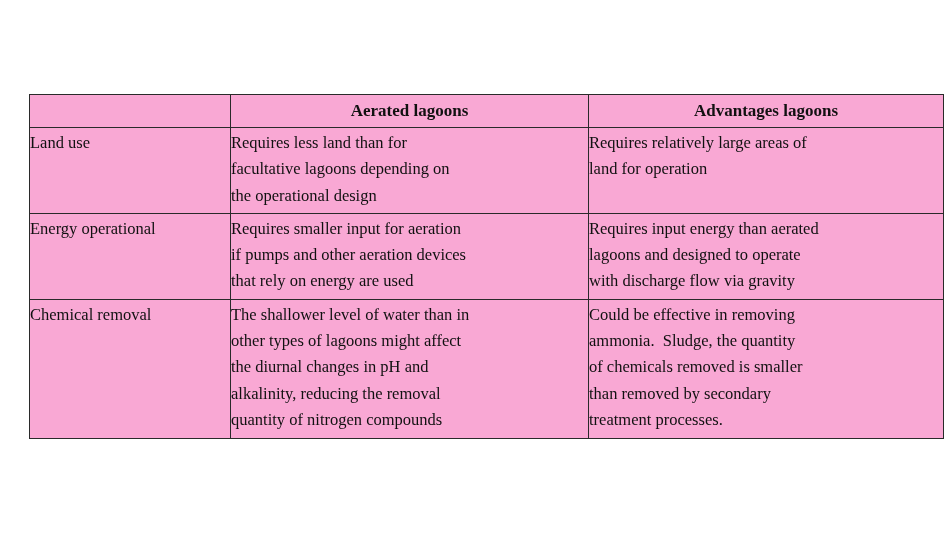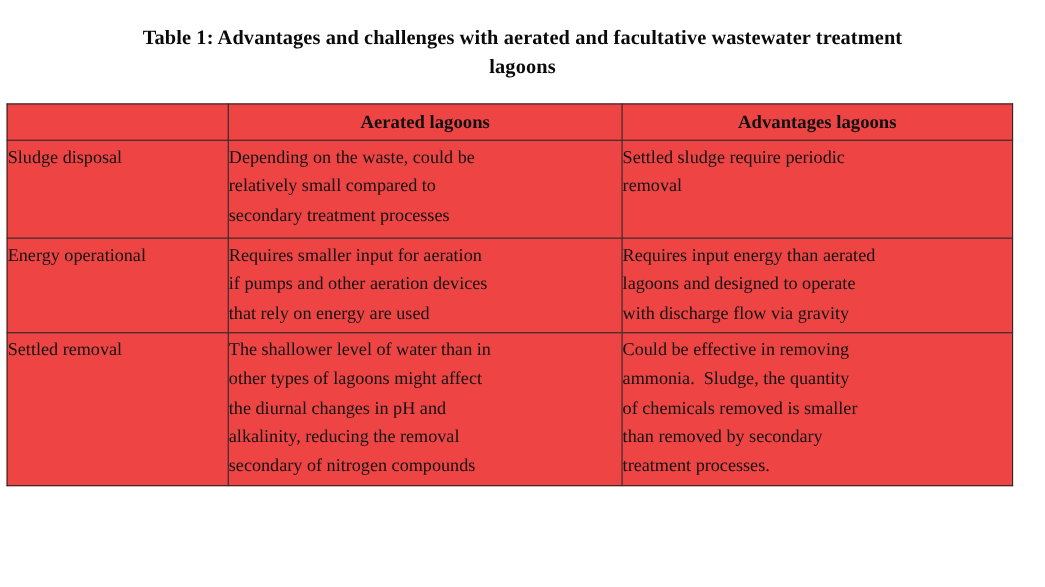--- a/index.html
+++ b/index.html
@@ -34,26 +34,26 @@
     font-weight: bold;
     font-size: 18.5px;
     line-height: 26px;
     letter-spacing: 0.1px;
     color: #0a0a0a;
   }
 
   
   .data-table {
     position: absolute;
-    left: 6px;
+    left: 29px;
     top: 94px;
     width: 914px;
     border-collapse: collapse;
     table-layout: fixed;
-    background: #ef4444;
+    background: #f9a8d4;
   }
   .data-table td, .data-table th {
     border: 1.4px solid #2a2a2a;
     vertical-align: top;
     padding: 2px 0 4px 0;
     font-size: 16.5px;
     line-height: 26.3px;
     font-weight: normal;
     color: #111111;
   }
@@ -91,72 +91,68 @@
   .row-1 td { height: 78px; }
   .row-2 td { height: 82px; }
   .row-3 td { height: 79px; }
   .row-4 td { height: 132px; }
 </style>
 </head>
 <body>
 
 <div class="page">
 
-  <div class="table-caption">
-    <span style="display: block;">Table 1: Advantages and challenges with aerated and facultative wastewater treatment</span>
-    <span style="display: block;">lagoons</span>
-  </div>
 
   <table class="data-table">
     <colgroup>
       <col class="c1">
       <col class="c2">
       <col class="c3">
     </colgroup>
     <thead>
       <tr class="hdr-row">
         <th class="blank"></th>
         <th>Aerated lagoons</th>
         <th>Advantages lagoons</th>
       </tr>
     </thead>
     <tbody>
-      <tr class="row-2">
-        <td class="cell-label">Sludge disposal</td>
+      <tr class="row-1">
+        <td class="cell-label">Land use</td>
         <td class="cell-body">
-            <span class="ln">Depending on the waste, could be</span>
-            <span class="ln">relatively small compared to</span>
-            <span class="ln">secondary treatment processes</span>
+            <span class="ln">Requires less land than for</span>
+            <span class="ln">facultative lagoons depending on</span>
+            <span class="ln">the operational design</span>
           </td>
         <td class="cell-body">
-            <span class="ln">Settled sludge require periodic</span>
-            <span class="ln">removal</span>
+            <span class="ln">Requires relatively large areas of</span>
+            <span class="ln">land for operation</span>
           </td>
       </tr>
       <tr class="row-3">
         <td class="cell-label">Energy operational</td>
         <td class="cell-body">
             <span class="ln">Requires smaller input for aeration</span>
             <span class="ln">if pumps and other aeration devices</span>
             <span class="ln">that rely on energy are used</span>
           </td>
         <td class="cell-body">
             <span class="ln">Requires input energy than aerated</span>
             <span class="ln">lagoons and designed to operate</span>
             <span class="ln">with discharge flow via gravity</span>
           </td>
       </tr>
       <tr class="row-4">
-        <td class="cell-label">Settled removal</td>
+        <td class="cell-label">Chemical removal</td>
         <td class="cell-body">
             <span class="ln">The shallower level of water than in</span>
             <span class="ln">other types of lagoons might affect</span>
             <span class="ln">the diurnal changes in pH and</span>
             <span class="ln">alkalinity, reducing the removal</span>
-            <span class="ln">secondary of nitrogen compounds</span>
+            <span class="ln">quantity of nitrogen compounds</span>
           </td>
         <td class="cell-body">
             <span class="ln">Could be effective in removing</span>
             <span class="ln">ammonia.  Sludge, the quantity</span>
             <span class="ln">of chemicals removed is smaller</span>
             <span class="ln">than removed by secondary</span>
             <span class="ln">treatment processes.</span>
           </td>
       </tr>
     </tbody>

